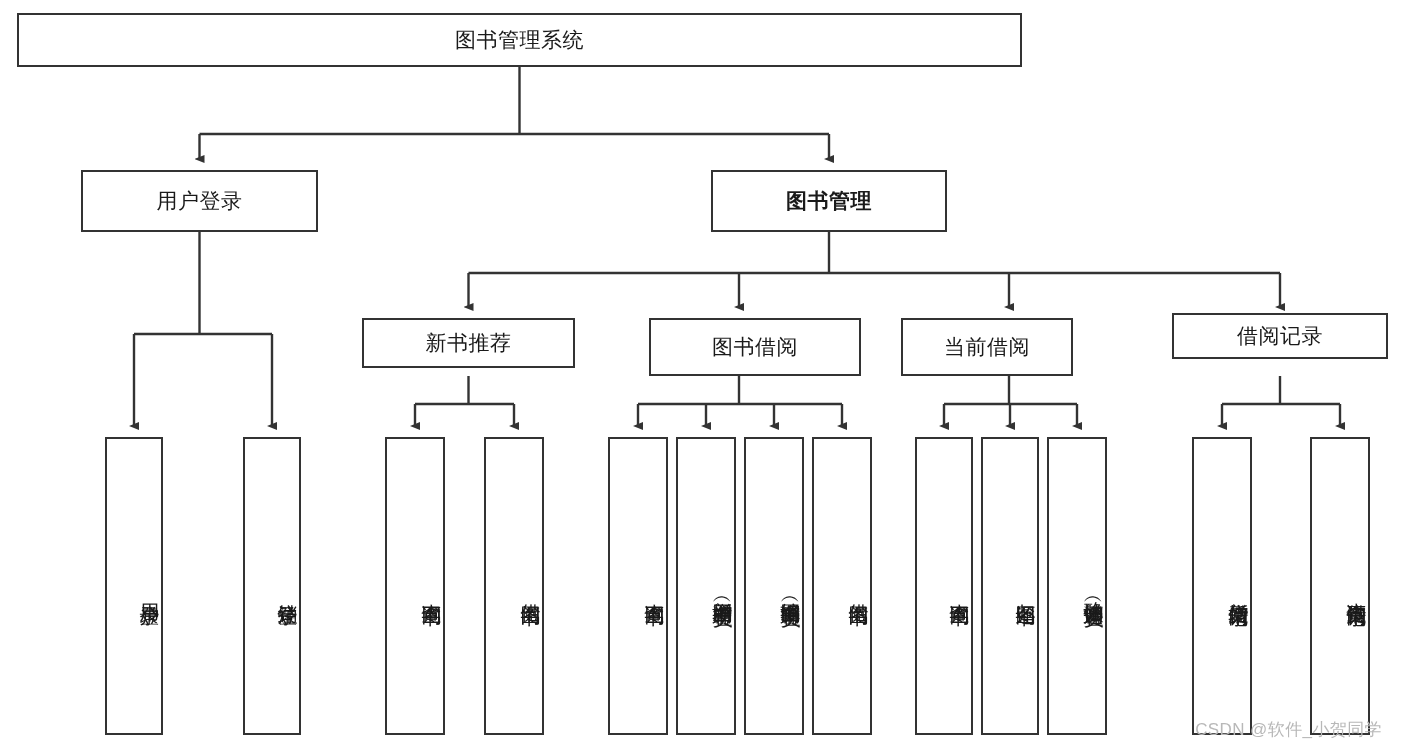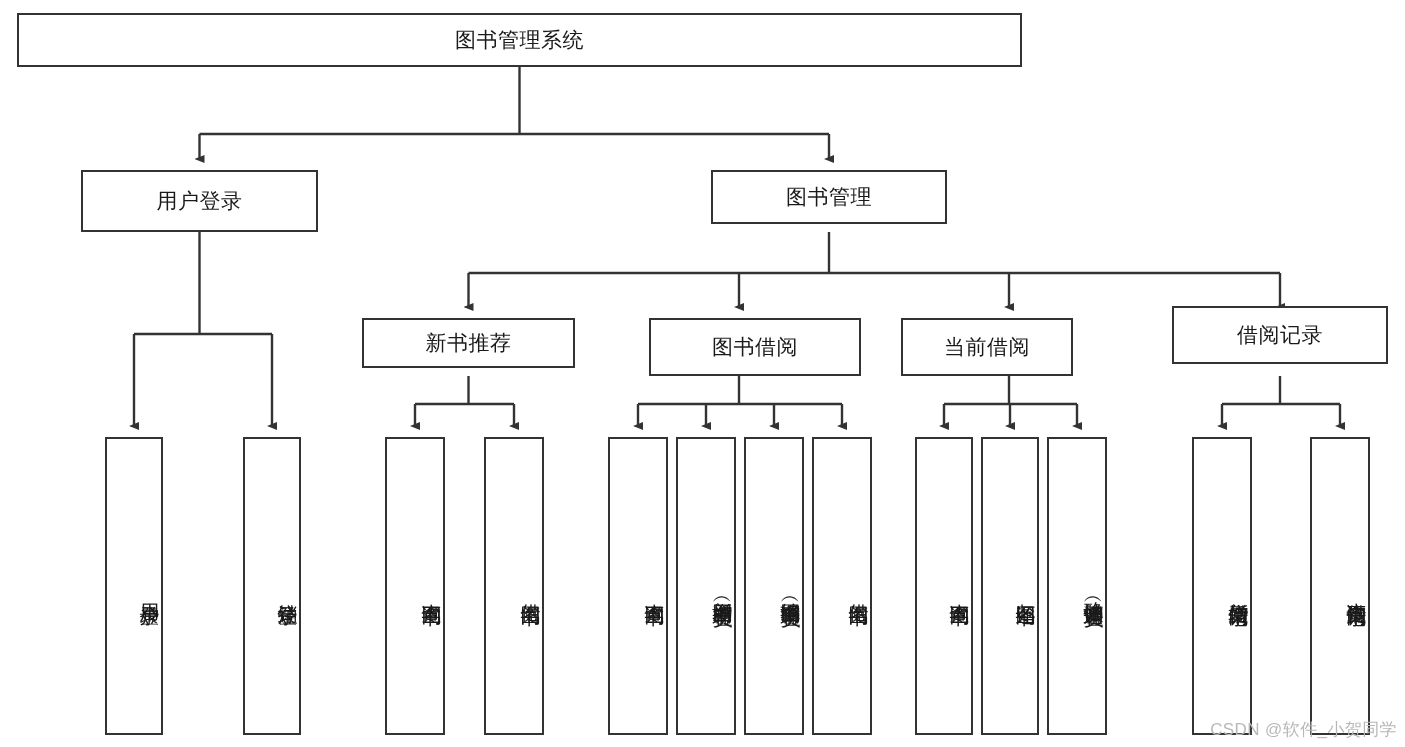--- a/index.html
+++ b/index.html
@@ -50,21 +50,21 @@
   }
   .node-label {
     display: block;
     white-space: pre-line;
   }
   .node.vertical .node-label {
     white-space: normal;
   }
   #watermark {
     position: absolute;
-    right: 8px;
+    right: 23px;
     bottom: 6px;
     font-size: 17px;
     color: #b8b8b8;
     letter-spacing: 0.4px;
     white-space: nowrap;
     pointer-events: none;
   }
 </style>
 </head>
 <body>
@@ -114,33 +114,33 @@
       </g>
   </svg>
 
   <div id="node-layer">
       <div class="node horizontal" style="left: 17px; top: 13px; width: 1005px; height: 54px;">
         <span class="node-label">图书管理系统</span>
       </div>
       <div class="node horizontal" style="left: 81px; top: 170px; width: 237px; height: 62px;">
         <span class="node-label">用户登录</span>
       </div>
-      <div class="node horizontal" style="left: 711px; top: 170px; width: 236px; height: 54px;">
+      <div class="node horizontal" style="left: 711px; top: 170px; width: 236px; height: 62px; font-weight: bold;">
         <span class="node-label">图书管理</span>
       </div>
       <div class="node horizontal" style="left: 362px; top: 318px; width: 213px; height: 50px;">
         <span class="node-label">新书推荐</span>
       </div>
       <div class="node horizontal" style="left: 633px; top: 318px; width: 212px; height: 58px; margin-left: 16px;">
         <span class="node-label">图书借阅</span>
       </div>
       <div class="node horizontal" style="left: 901px; top: 318px; width: 172px; height: 58px;">
         <span class="node-label">当前借阅</span>
       </div>
-      <div class="node horizontal" style="left: 1172px; top: 306px; width: 216px; height: 58px;">
+      <div class="node horizontal" style="left: 1172px; top: 313px; width: 216px; height: 46px;">
         <span class="node-label">借阅记录</span>
       </div>
       <div class="node vertical" style="left: 105px; top: 437px; width: 58px; height: 298px;">
         <span class="node-label">用户登录</span>
       </div>
       <div class="node vertical" style="left: 243px; top: 437px; width: 58px; height: 298px;">
         <span class="node-label">注销登录</span>
       </div>
       <div class="node vertical" style="left: 385px; top: 437px; width: 60px; height: 298px;">
         <span class="node-label">查询图书</span>

